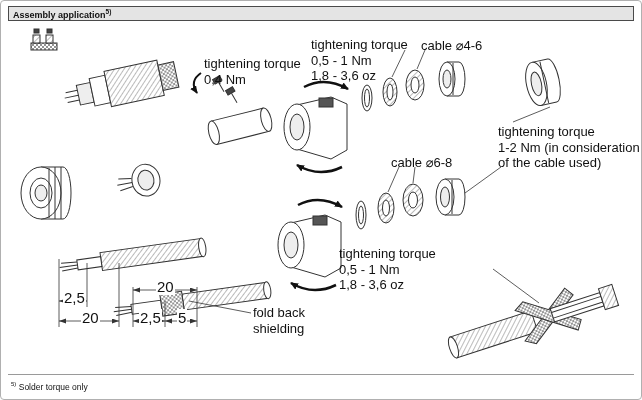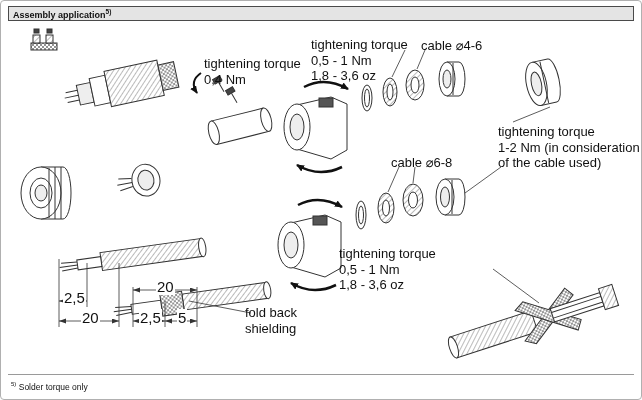--- a/index.html
+++ b/index.html
@@ -218,21 +218,21 @@
 0,5 - 1 Nm
 1,8 - 3,6 oz</div>
   <div class="ann" style="left:392px; top:37px;margin-left:28px;">cable ⌀4-6</div>
   <div class="ann" style="left:497px; top:123px;">tightening torque
 1-2 Nm (in consideration
 of the cable used)</div>
   <div class="ann" style="left:390px; top:154px;">cable ⌀6-8</div>
   <div class="ann" style="left:338px; top:245px;">tightening torque
 0,5 - 1 Nm
 1,8 - 3,6 oz</div>
-  <div class="ann" style="left:244px; top:304px;">fold back
+  <div class="ann" style="left:252px; top:304px;">fold back
 shielding</div>
 
   <div class="dimlab" style="left:62px;  top:288px;">2,5</div>
   <div class="dimlab" style="left:80px;  top:308px;">20</div>
   <div class="dimlab" style="left:155px; top:277px;">20</div>
   <div class="dimlab" style="left:138px; top:308px;">2,5</div>
   <div class="dimlab" style="left:176px; top:308px;">5</div>
 
   <div class="sep"></div>
 

